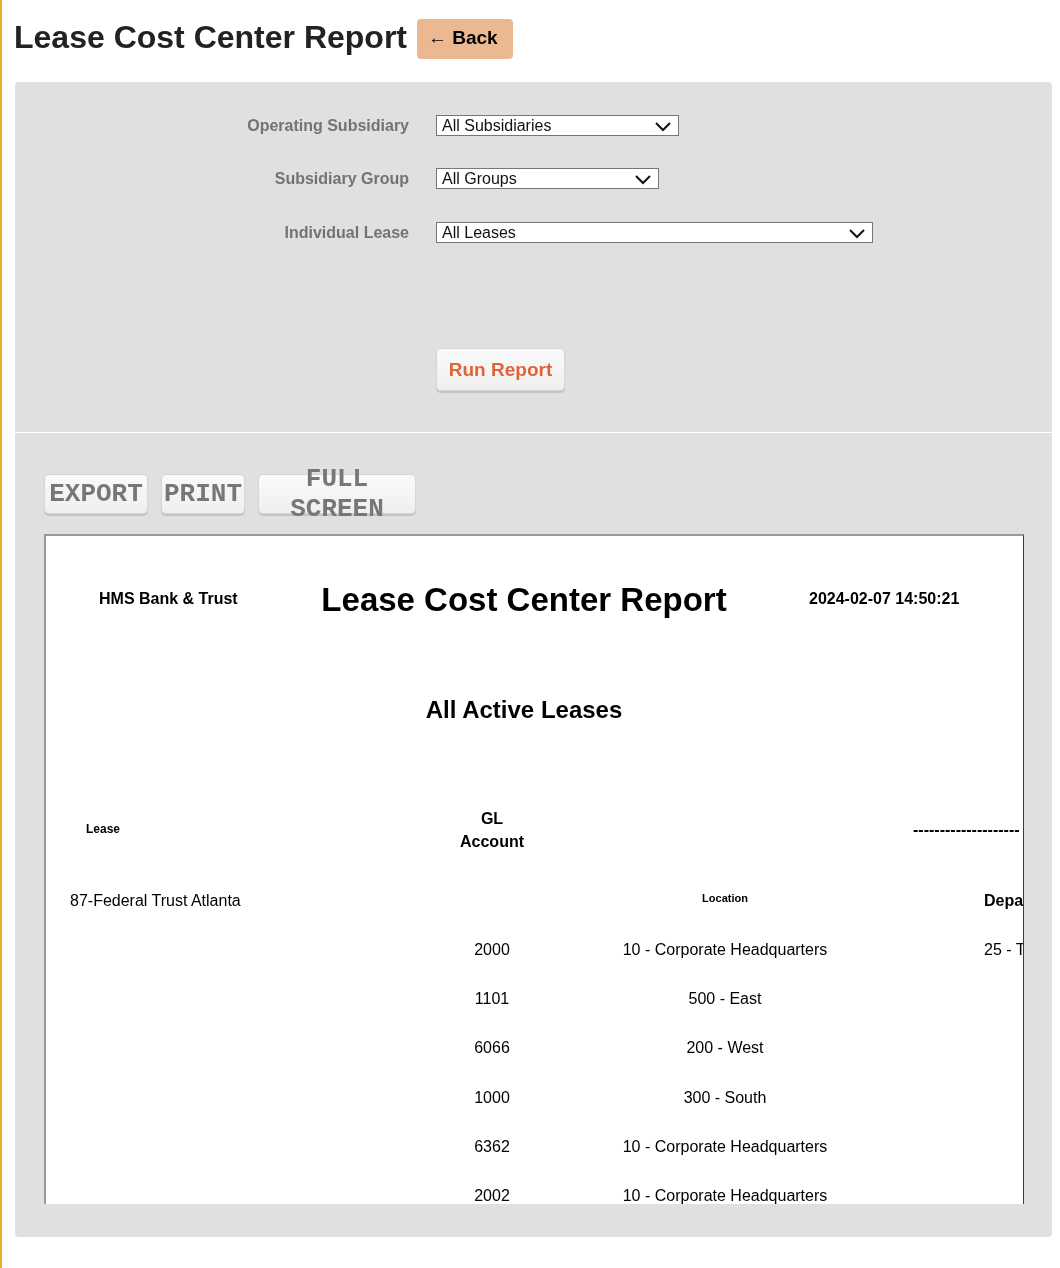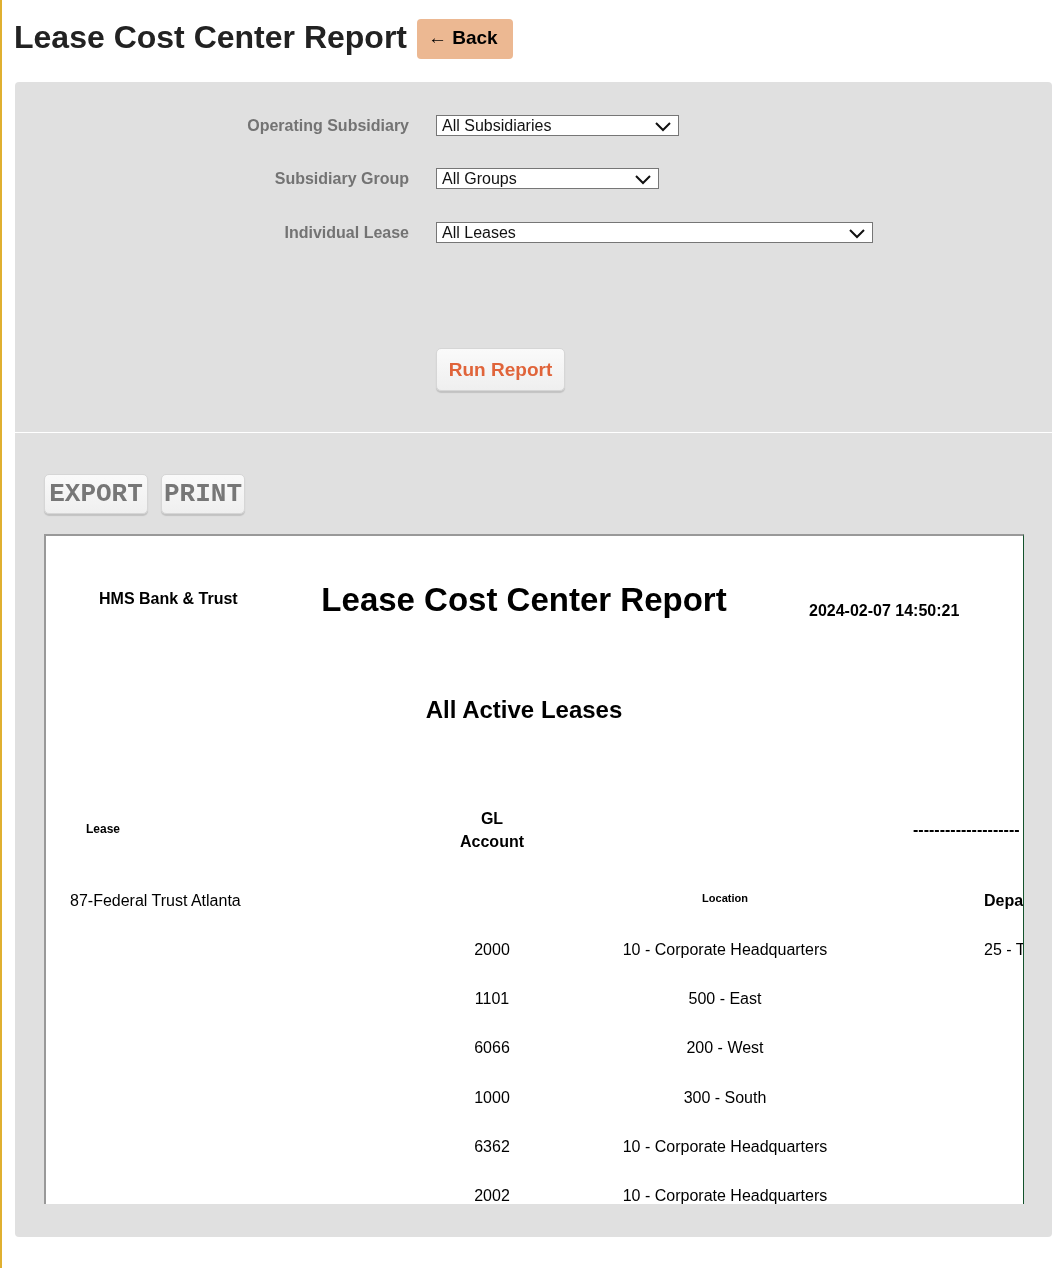--- a/index.html
+++ b/index.html
@@ -91,26 +91,27 @@
         </svg>
     </div>
   </div>
 
   <button class="run-btn">Run Report</button>
 
   <div class="divider"></div>
 
   <button class="tool-btn" style="left:29px;width:104px;">EXPORT</button>
   <button class="tool-btn" style="left:146px;width:84px;">PRINT</button>
+  <button class="tool-btn" style="left:243px;width:158px;">FULL SCREEN</button>
 
   <div class="viewer">
 
     <div class="rpt b" style="left:53px;top:54px;font-size:16px;">HMS Bank &amp; Trust</div>
     <div class="rpt b c" style="left:478px;top:45px;font-size:33px;">Lease Cost Center Report</div>
-    <div class="rpt b" style="left:763px;top:66px;font-size:16px;">2024-02-07 14:50:21</div>
+    <div class="rpt b" style="left:763px;top:54px;font-size:16px;">2024-02-07 14:50:21</div>
 
     <div class="rpt b c" style="left:478px;top:160px;font-size:24px;">All Active Leases</div>
 
     <div class="rpt b" style="left:40px;top:286px;font-size:12px;">Lease</div>
     <div class="rpt b c" style="left:446px;top:274px;font-size:16px;">GL</div>
     <div class="rpt b c" style="left:446px;top:297px;font-size:16px;">Account</div>
     <div class="rpt b" style="left:867px;top:285px;font-size:16px;">--------------------</div>
 
     <div class="rpt" style="left:24px;top:356px;font-size:16px;">87-Federal Trust Atlanta</div>
     <div class="rpt b c" style="left:679px;top:356px;font-size:11px;">Location</div>

